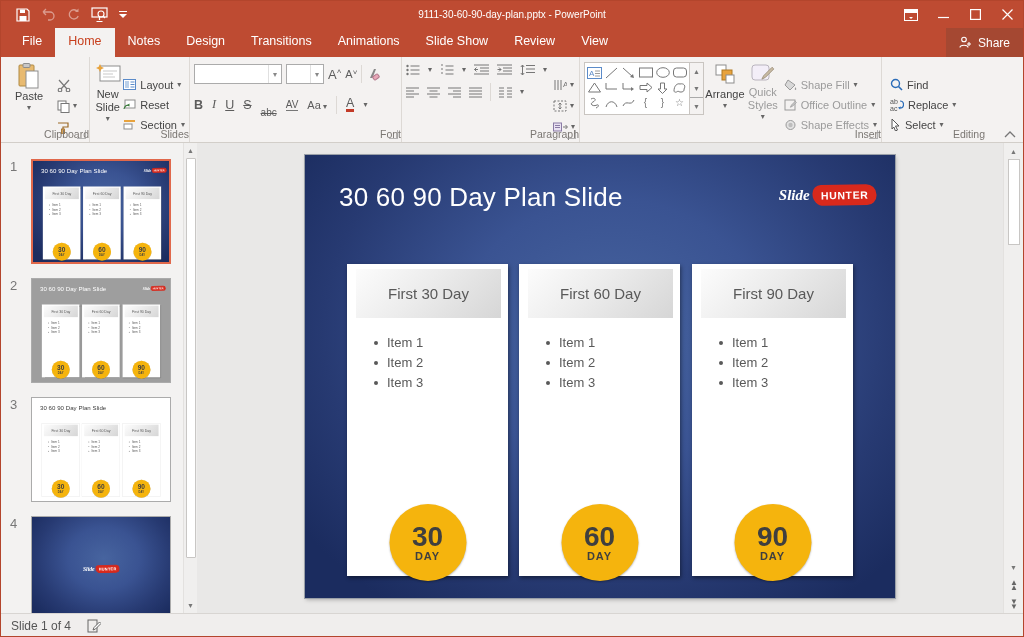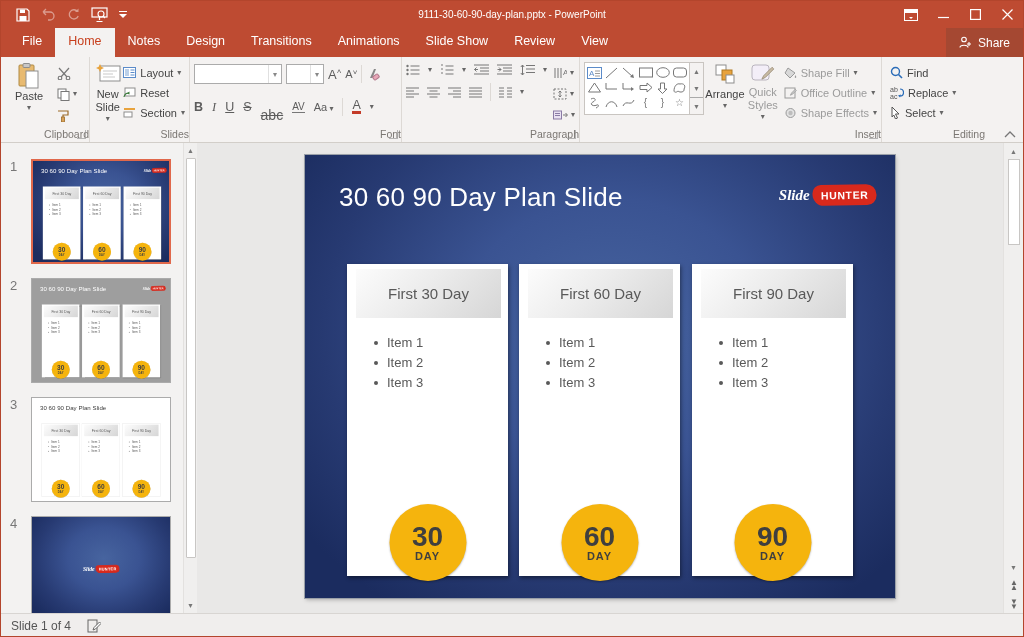--- a/index.html
+++ b/index.html
@@ -27,21 +27,21 @@
   .share-btn { display:flex; align-items:center; gap:6px; padding:0 13px; background:#A54832; font-size:12px; }
 
   
   .ribbon { height:86px; background:#F4F2F1; border-bottom:1px solid #D2CEC9; display:flex; position:relative; font-size:11px; color:#444; }
   .group { position:relative; padding:3px 4px 16px 4px; display:flex; align-items:flex-start; }
   .group + .group { border-left:1px solid #DDD9D5; }
   .group-label { position:absolute; bottom:2px; left:0; right:0; text-align:right; font-size:10.5px; color:#7b7773; }
   .launcher { position:absolute; right:3px; bottom:3px; width:9px; height:9px; border-left:1px solid #999; border-bottom:1px solid #999; transform:rotate(-90deg); opacity:.7; }
   .big-btn { display:flex; flex-direction:column; align-items:center; width:48px; gap:1px; padding-top:3px; text-align:center; line-height:13px; }
   .caret { font-size:8px; color:#666; line-height:8px; }
-  .mini-col { display:flex; flex-direction:column; justify-content:center; gap:5px; padding-top:5px; }
+  .mini-col { display:flex; flex-direction:column; justify-content:center; gap:5px; padding-top:5px;margin-top:12px; }
   .icon-btn { display:flex; align-items:center; gap:3px; height:16px; }
   .txt-btn { display:flex; align-items:center; gap:4px; height:15px; white-space:nowrap; }
   .rows { display:flex; flex-direction:column; gap:7px; padding-top:4px; }
   .hrow { display:flex; align-items:center; gap:7px; }
   .combo { height:20px; background:#fff; border:1px solid #ABABAB; display:flex; align-items:center; justify-content:flex-end; }
   .combo .cbtn { width:13px; height:18px; display:flex; align-items:center; justify-content:center; color:#888; font-size:8px; border-left:1px solid #e0e0e0; }
   .glyph { color:#5c5c5c; font-size:12.5px; }
   .disabledtxt { color:#9b9b9b; }
   .vsep { width:1px; height:18px; background:#DDD9D5; }
   .shape-gallery { border:1px solid #C9C5C1; background:#fff; display:grid; grid-template-columns:repeat(6,17px); grid-auto-rows:15px; padding:2px 1px; margin-top:2px; }
@@ -300,21 +300,21 @@
                 <path d="M4 10 L8 1 L10 1 L6.5 10z" fill="#888"></path>
                 <rect x="7" y="7" width="6" height="4" rx="1" fill="#E8A7B7" stroke="#b3798c" transform="rotate(-35 10 9)"></rect>
               </svg>
           </span>
         </div>
         <div class="hrow" style="gap:9px;">
           <span class="glyph" style="font-weight:bold;">B</span>
           <span class="glyph" style="font-style:italic;font-family:'Liberation Serif',serif;">I</span>
           <span class="glyph" style="text-decoration:underline;">U</span>
           <span class="glyph" style="text-decoration:line-through;">S</span>
-          <span class="glyph" style="font-size:14px;text-decoration:line-through;margin-top:16px;">abc</span>
+          <span class="glyph" style="font-size:10px;text-decoration:line-through;margin-top:16px;">abc</span>
           <span class="glyph" style="font-size:10px;border-bottom:1px solid #777;"><span>AV</span></span>
           <span class="glyph" style="font-size:11px;"><span>Aa</span><span class="caret"> ▾</span></span>
           <span class="vsep"></span>
           <span class="glyph" style="border-bottom:3px solid #C33B28;line-height:11px;"><span>A</span></span>
           <span class="caret">▾</span>
         </div>
       </div>
       <div class="group-label">Font</div>
       <span class="launcher"></span>
     </div>

